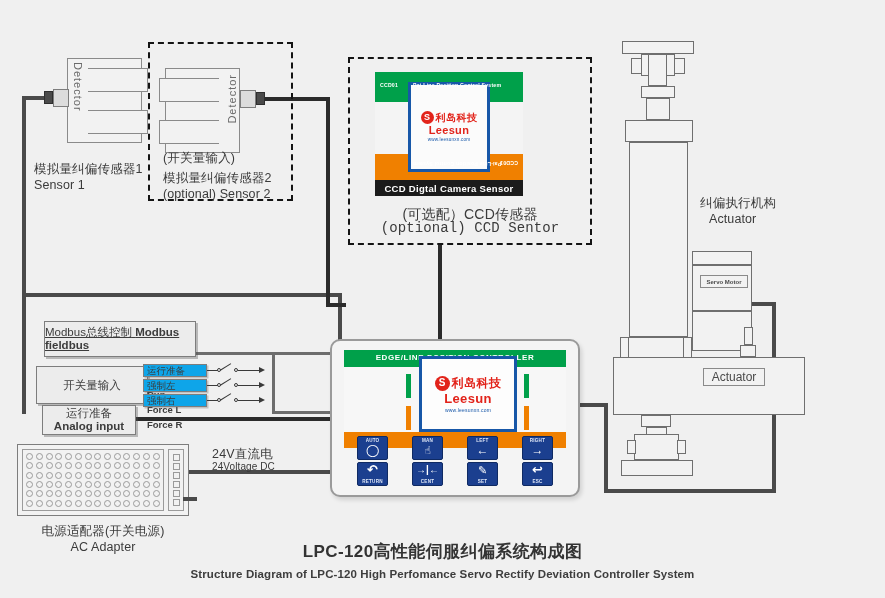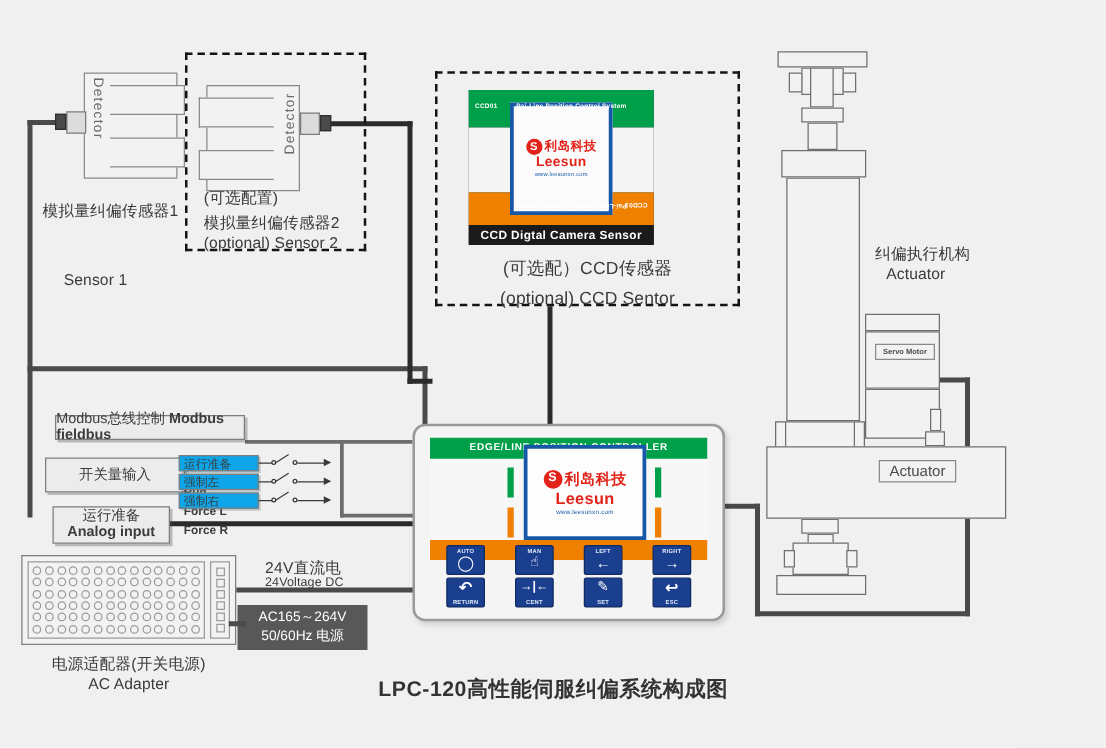--- a/index.html
+++ b/index.html
@@ -315,31 +315,31 @@
   <div class="wire abs" style="left:745px; top:302px; width:3.5px; height:26px;"></div>
 
   <div class="obox" style="left:67px; top:58px; width:75px; height:85px;"></div>
   <div class="obox" style="left:88px; top:68px; width:60px; height:24px; border-left:none;"></div>
   <div class="obox" style="left:88px; top:110px; width:60px; height:24px; border-left:none;"></div>
   <div class="vlabel" style="left:72px; top:62px;">Detector</div>
   <div class="plug" style="left:53px; top:89px; width:16px; height:18px;"></div>
   <div class="plug plug-dark" style="left:44px; top:91px; width:9px; height:13px;"></div>
 
   <div class="txt cn" style="left:34px; top:161px;">模拟量纠偏传感器1</div>
-  <div class="txt en" style="left:51px; top:178px;margin-top:39px;">Sensor 1</div>
+  <div class="txt en" style="left:34px; top:178px;">Sensor 1</div>
 
   <div class="dashed-region" style="left:148px; top:42px; width:145px; height:159px;"></div>
   <div class="obox" style="left:165px; top:68px; width:75px; height:85px;"></div>
   <div class="obox" style="left:159px; top:78px; width:60px; height:24px; border-right:none;"></div>
   <div class="obox" style="left:159px; top:120px; width:60px; height:24px; border-right:none;"></div>
   <div class="vlabel flip" style="left:226px; top:74px;">Detector</div>
   <div class="plug" style="left:240px; top:90px; width:16px; height:18px;"></div>
   <div class="plug plug-dark" style="left:256px; top:92px; width:9px; height:13px;"></div>
 
-  <div class="txt cn" style="left:163px; top:150px;">(可选配置)</div>
+  <div class="txt cn" style="left:163px; top:150px;">(开关量输入)</div>
   <div class="txt cn" style="left:163px; top:170px;">模拟量纠偏传感器2</div>
   <div class="txt en" style="left:163px; top:187px;">(optional) Sensor 2</div>
 
   <div class="dashed-region" style="left:348px; top:57px; width:244px; height:188px;"></div>
 
   <div id="ccd-module" style="left:375px; top:72px; width:148px; height:124px;">
     <div class="ccd-green"></div>
     <div class="ccd-white"></div>
     <div class="ccd-orange"></div>
     <div class="ccd-black"></div>
@@ -357,30 +357,30 @@
         </div>
         <div class="logo-en" style="font-size:11px; margin-top:1px;">Leesun</div>
         <div class="logo-url" style="font-size:4.6px; margin-top:2px;">www.leesunxn.com</div>
       </div>
     </div>
 
     <div class="ccd-bottomtxt" style="top:111px;">CCD Digtal Camera Sensor</div>
   </div>
 
   <div class="txt cn center" style="left:348px; width:244px; top:206px; font-size:14px;">(可选配）CCD传感器</div>
-  <div class="txt en center" style="left:348px; width:244px; top:230px; font-size:14px;">(optional) CCD Sentor</div>
-
-  <div class="lbox single" style="left:44px; top:332px; width:152px; height:20px;">
+  <div class="txt en center" style="left:348px; width:244px; top:220px; font-size:14px;font-family:Liberation Mono, monospace;">(optional) CCD Sentor</div>
+
+  <div class="lbox single" style="left:44px; top:321px; width:152px; height:36px;text-decoration:underline;">
     <div class="l1">
       <span>Modbus总线控制</span>
       <span style="font-weight:bold;">Modbus fieldbus</span>
     </div>
   </div>
 
-  <div class="lbox" style="left:36px; top:366px; width:112px; height:28px;">
+  <div class="lbox" style="left:36px; top:366px; width:112px; height:38px;">
     <div class="l1">开关量输入</div>
   </div>
 
   <div class="lbox" style="left:42px; top:405px; width:94px; height:30px;">
     <div class="l1">运行准备</div>
     <div class="l2">Analog input</div>
   </div>
 
   <div class="sigbox" style="left:143px; top:364px; width:64px; height:13px;">
     <span>运行准备</span>&nbsp;<b>Run</b>
@@ -579,24 +579,20 @@
         <i></i>
         <i></i>
     </div>
   </div>
   <div class="txt cn center" style="left:17px; width:172px; top:523px;">电源适配器(开关电源)</div>
   <div class="txt en center" style="left:17px; width:172px; top:540px; font-weight:normal;">AC Adapter</div>
 
   <div class="txt cn" style="left:212px; top:446px;">24V直流电</div>
   <div class="txt en" style="left:212px; top:461px; font-size:10px;">24Voltage DC</div>
 
-  <div id="ac-box" style="left:190px; top:484px; width:104px; height:36px;">
-    <div>AC165～264V</div>
-    <div>50/60Hz 电源</div>
-  </div>
   <div class="wire abs" style="left:183px; top:497px; width:14px; height:3.5px;"></div>
 
   <div class="obox obox-d" style="left:622px; top:41px; width:72px; height:13px;"></div>
   <div class="obox obox-d" style="left:641px; top:54px; width:34px; height:22px;"></div>
   <div class="obox obox-d" style="left:631px; top:58px; width:11px; height:16px;"></div>
   <div class="obox obox-d" style="left:674px; top:58px; width:11px; height:16px;"></div>
   <div class="obox obox-d" style="left:648px; top:54px; width:19px; height:32px;"></div>
   <div class="obox obox-d" style="left:641px; top:86px; width:34px; height:12px;"></div>
   <div class="obox obox-d" style="left:646px; top:98px; width:24px; height:22px;"></div>
   <div class="obox obox-d" style="left:625px; top:120px; width:68px; height:22px;"></div>
@@ -626,14 +622,15 @@
   <div class="obox obox-d" style="left:646px; top:427px; width:21px; height:33px;"></div>
   <div class="obox obox-d" style="left:634px; top:434px; width:45px; height:26px;"></div>
   <div class="obox obox-d" style="left:627px; top:440px; width:9px; height:14px;"></div>
   <div class="obox obox-d" style="left:677px; top:440px; width:9px; height:14px;"></div>
   <div class="obox obox-d" style="left:621px; top:460px; width:72px; height:16px;"></div>
 
   <div class="txt cn" style="left:700px; top:195px;">纠偏执行机构</div>
   <div class="txt en" style="left:709px; top:212px;">Actuator</div>
 
   <div id="title-cn" style="top:540px;">LPC-120高性能伺服纠偏系统构成图</div>
+  <div id="title-en" style="top:568px;">Structure Diagram of  LPC-120 High Perfomance Servo Rectify Deviation Controller System</div>
 
 </div>
 
 </body></html>

